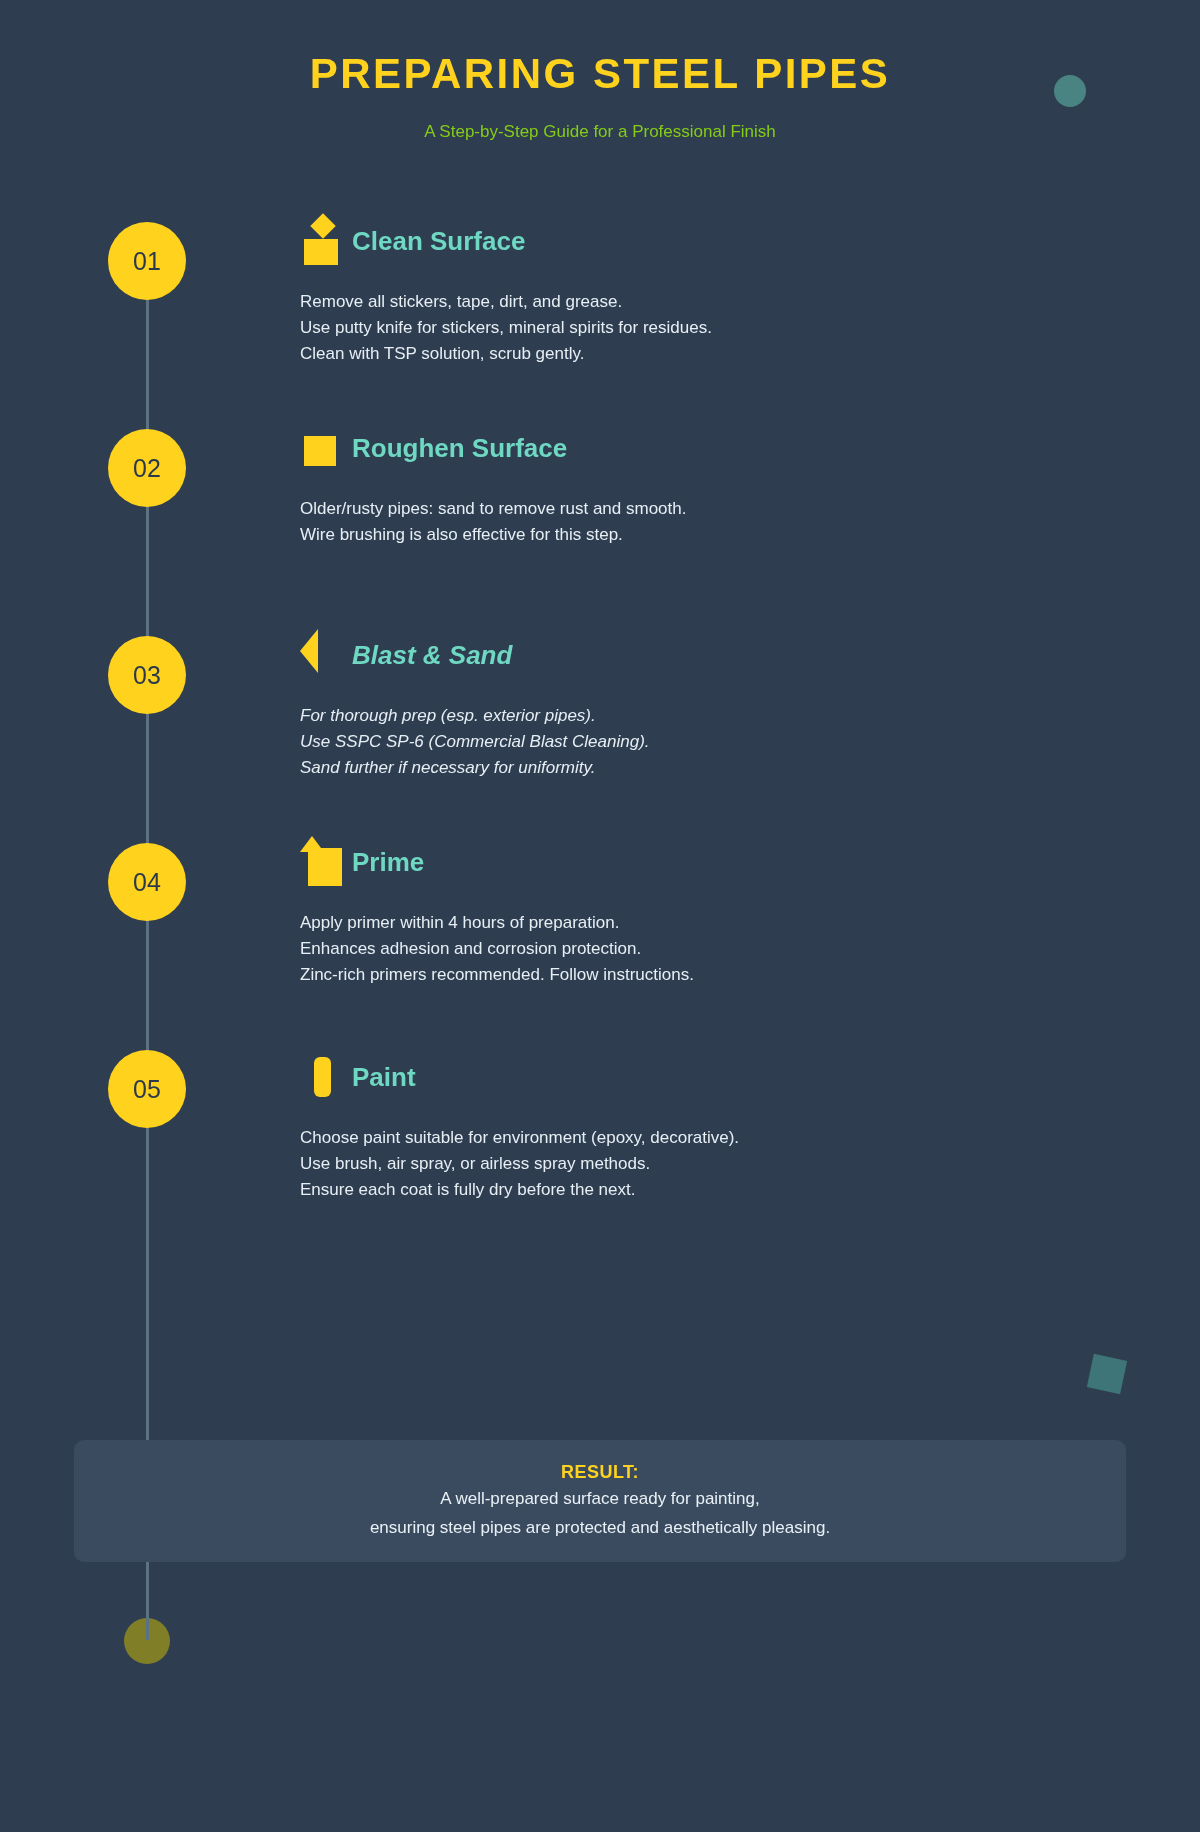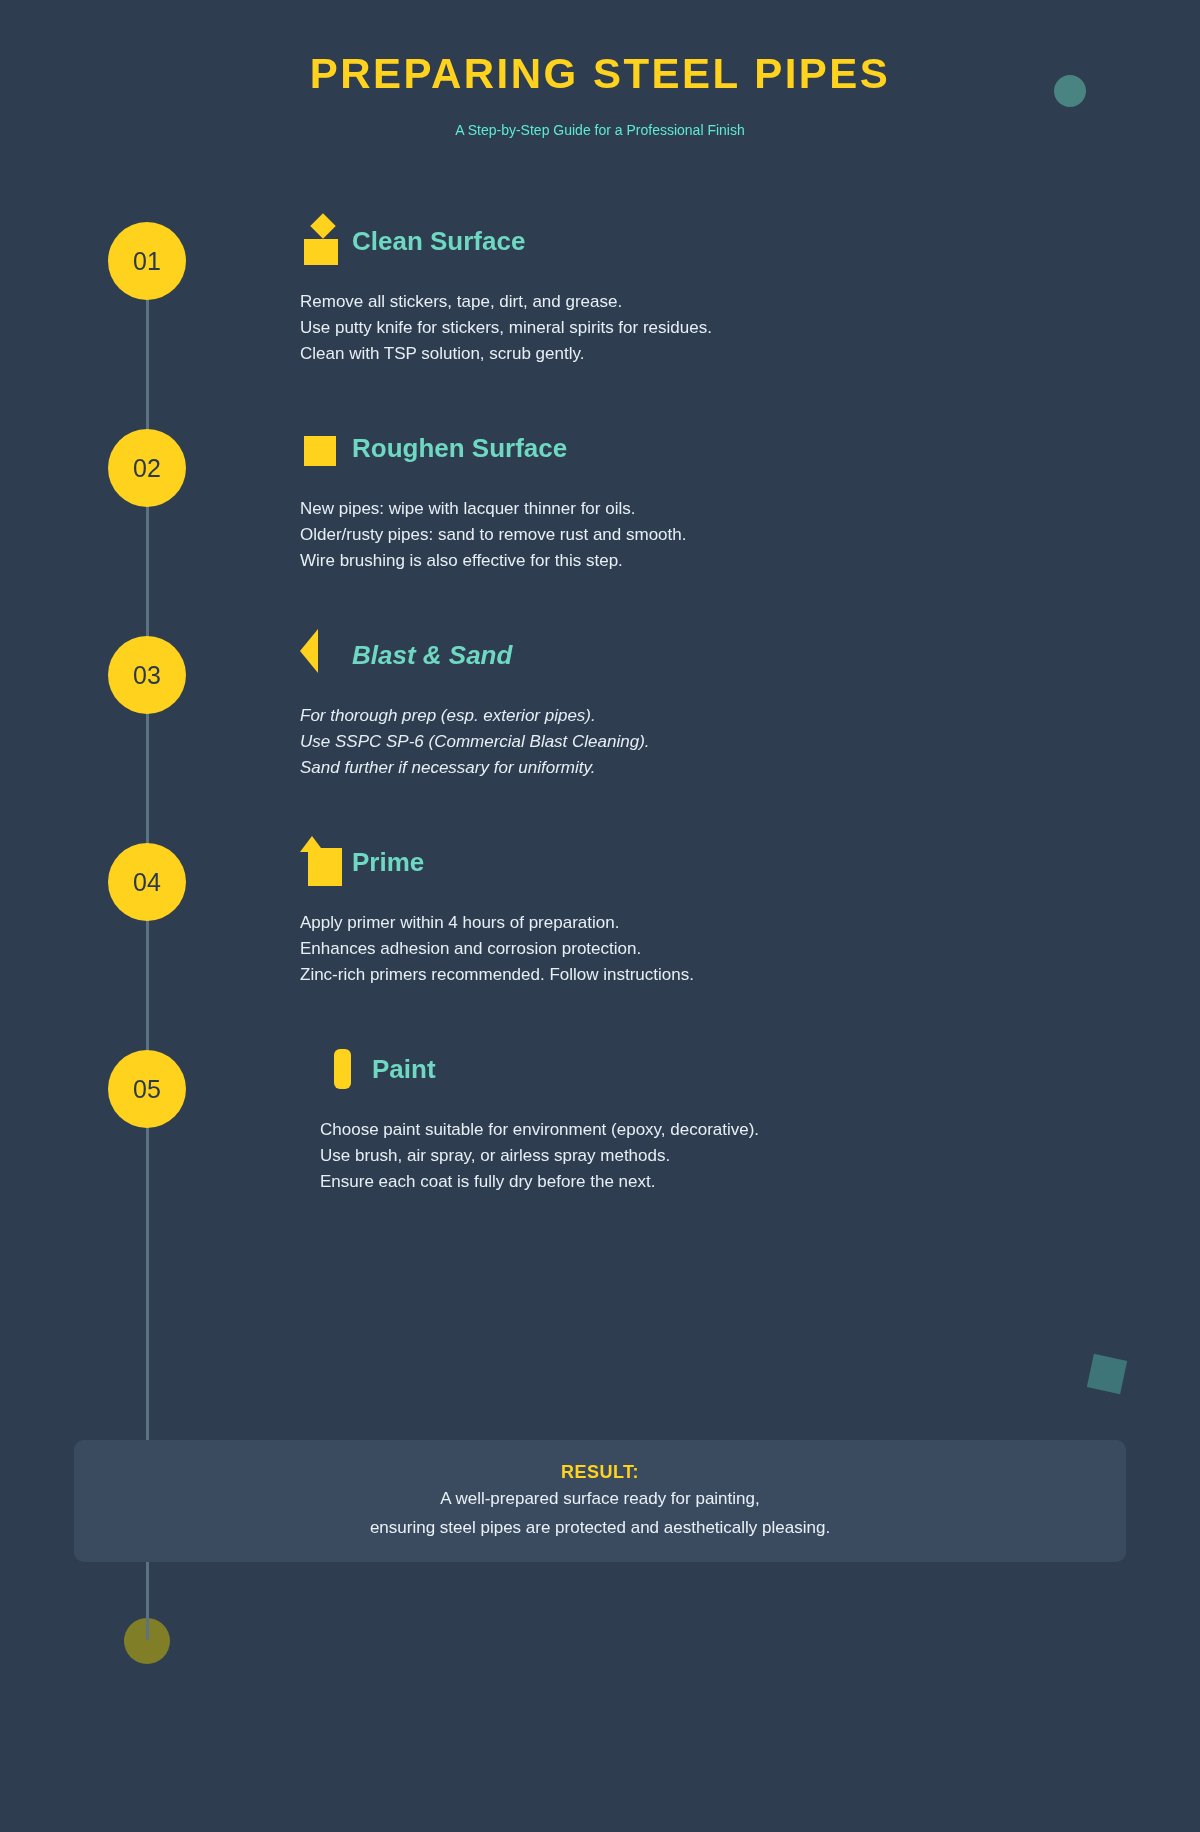--- a/index.html
+++ b/index.html
@@ -15,22 +15,22 @@
   
   .header { padding-top:50px; text-align:center; }
   .title {
     color:#ffd21e;
     font-size:42px;
     font-weight:bold;
     letter-spacing:2.5px;
     line-height:1.15;
   }
   .subtitle {
-    color:#5eead4;
-    font-size:14px;
+    color:#84cc16;
+    font-size:17px;
     margin-top:24px;
     font-weight:normal;
   }
 
   
   .deco-circle-top {
     position:absolute; left:1054px; top:75px;
     width:32px; height:32px; border-radius:50%;
     background:#4e8f8b; opacity:.85;
   }
@@ -182,21 +182,20 @@
   <div class="step" style="position:absolute; left:0; top:422px;">
     <div class="badge" style="top:7px;">02</div>
     <div class="content" style="top:0;">
       <div class="head-row">
         <div class="icon-box">
           <div class="ic ic-rough-sq"></div>
         </div>
         <div class="step-title">Roughen Surface</div>
       </div>
       <div class="desc">
-        <div class="desc-line">New pipes: wipe with lacquer thinner for oils.</div>
         <div class="desc-line">Older/rusty pipes: sand to remove rust and smooth.</div>
         <div class="desc-line">Wire brushing is also effective for this step.</div>
       </div>
     </div>
     <div class="step-divider" style="top:148px;"></div>
   </div>
 
   <div class="step" style="position:absolute; left:0; top:629px;">
     <div class="badge" style="top:7px;">03</div>
     <div class="content" style="top:0;font-style:italic;">
@@ -229,21 +228,21 @@
         <div class="desc-line">Apply primer within 4 hours of preparation.</div>
         <div class="desc-line">Enhances adhesion and corrosion protection.</div>
         <div class="desc-line">Zinc-rich primers recommended. Follow instructions.</div>
       </div>
     </div>
     <div class="step-divider" style="top:148px;"></div>
   </div>
 
   <div class="step" style="position:absolute; left:0; top:1043px;">
     <div class="badge" style="top:7px;">05</div>
-    <div class="content" style="top:0;margin-left:20px;">
+    <div class="content" style="top:8px;">
       <div class="head-row">
         <div class="icon-box">
           <div class="ic ic-paint"></div>
         </div>
         <div class="step-title">Paint</div>
       </div>
       <div class="desc">
         <div class="desc-line">Choose paint suitable for environment (epoxy, decorative).</div>
         <div class="desc-line">Use brush, air spray, or airless spray methods.</div>
         <div class="desc-line">Ensure each coat is fully dry before the next.</div>

